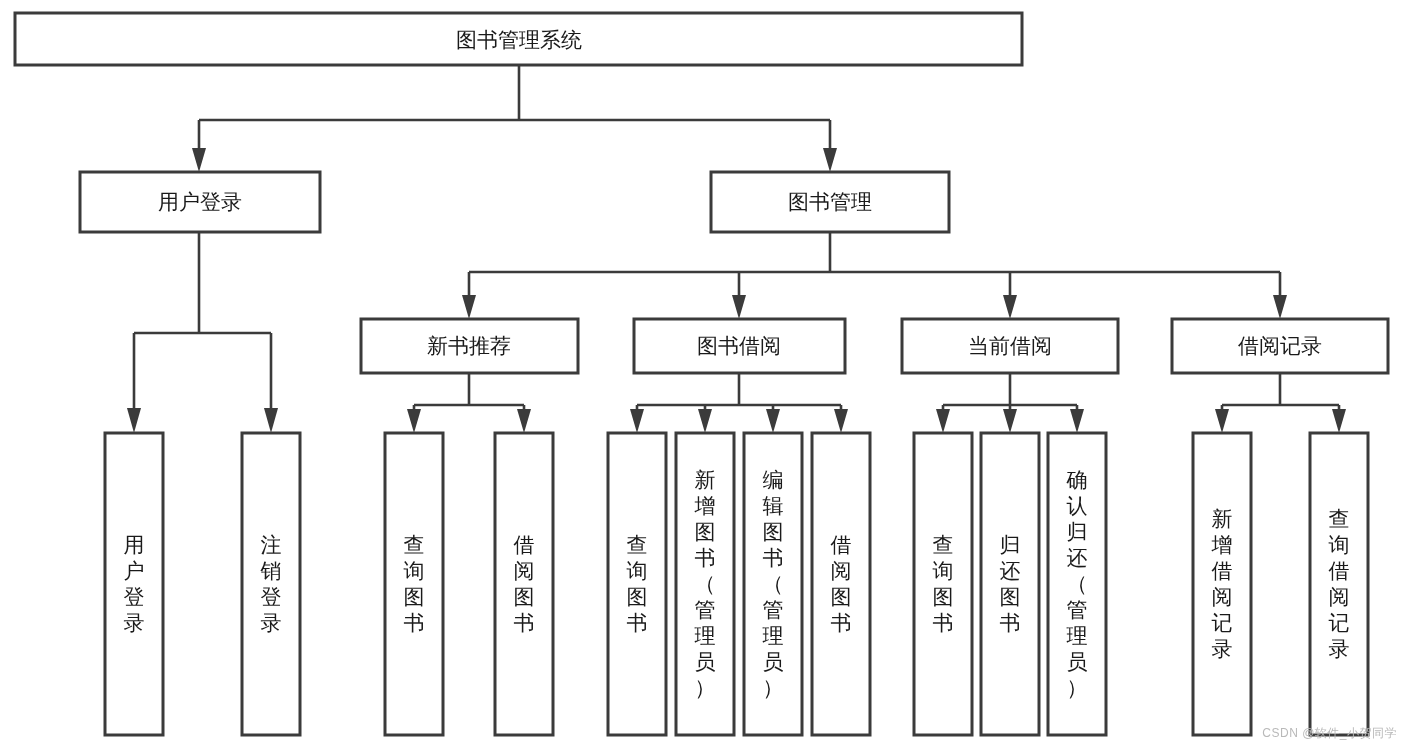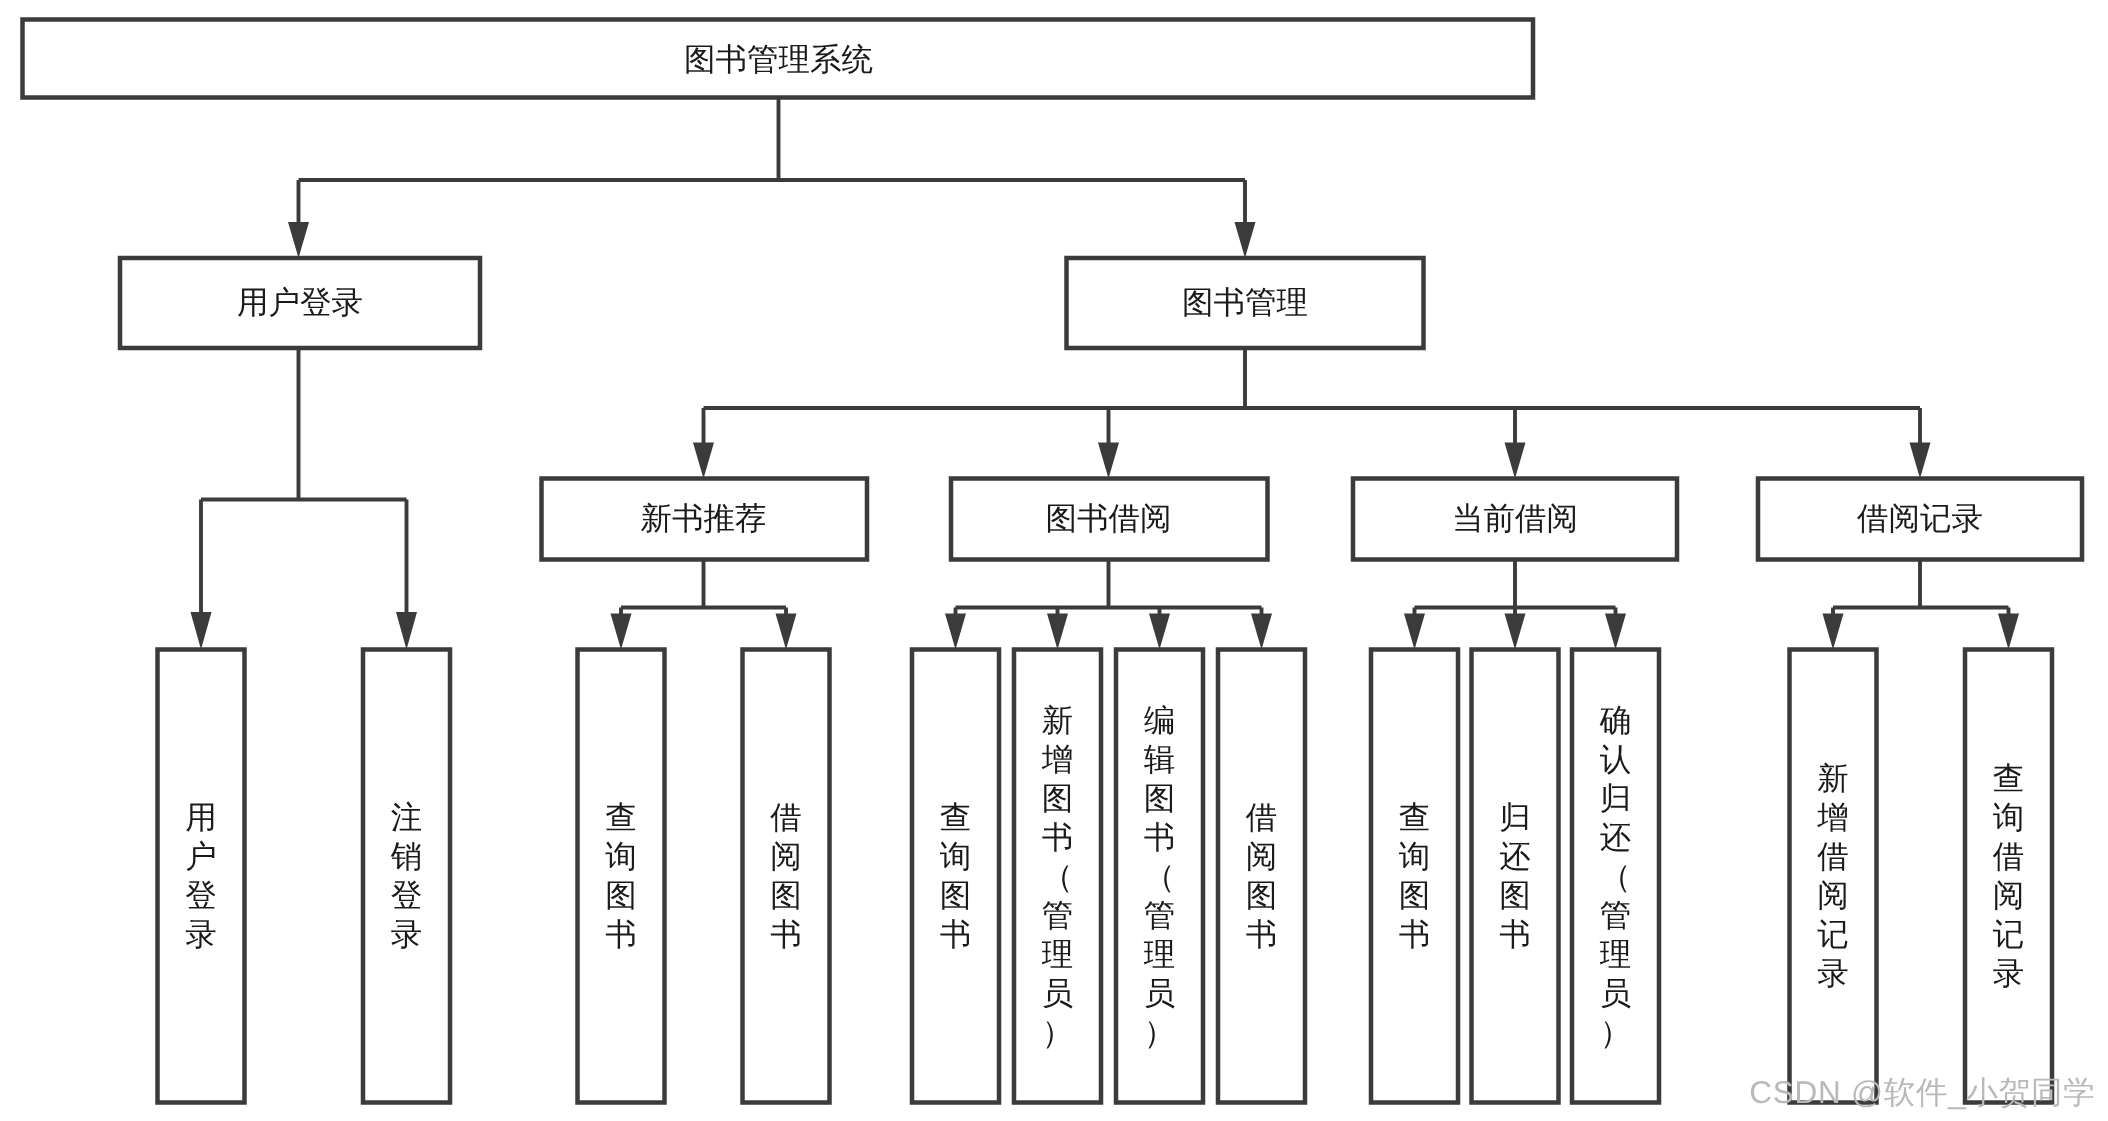--- a/index.html
+++ b/index.html
@@ -46,21 +46,21 @@
   }
   .arrow-head {
     fill: #3b3b3b;
     stroke: none;
   }
   .watermark {
     position: absolute;
     right: 8px;
     bottom: 5px;
     font-family: "Liberation Sans", "DejaVu Sans", sans-serif;
-    font-size: 21px;
+    font-size: 12px;
     color: #b9b9b9;
     white-space: nowrap;
     letter-spacing: 0.5px;
   }
 </style>
 </head>
 <body>
 
 <div id="diagram-root">
   <svg class="tree" width="1405" height="747" viewBox="0 0 1405 747">

